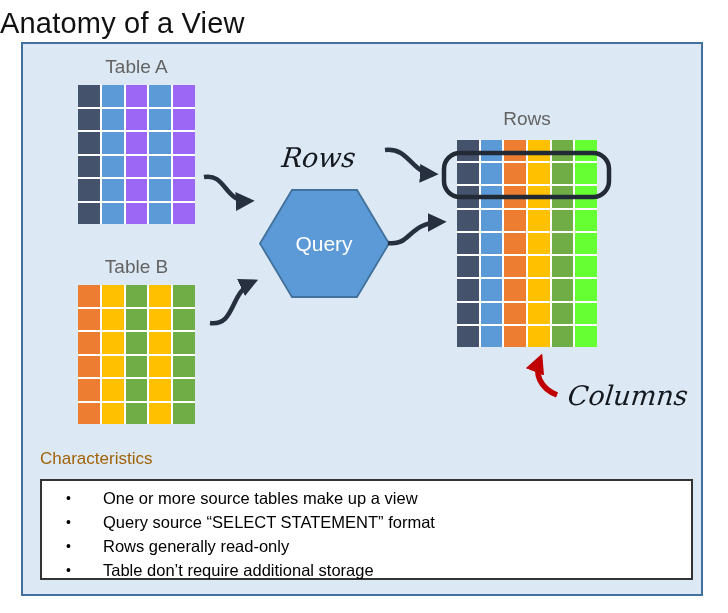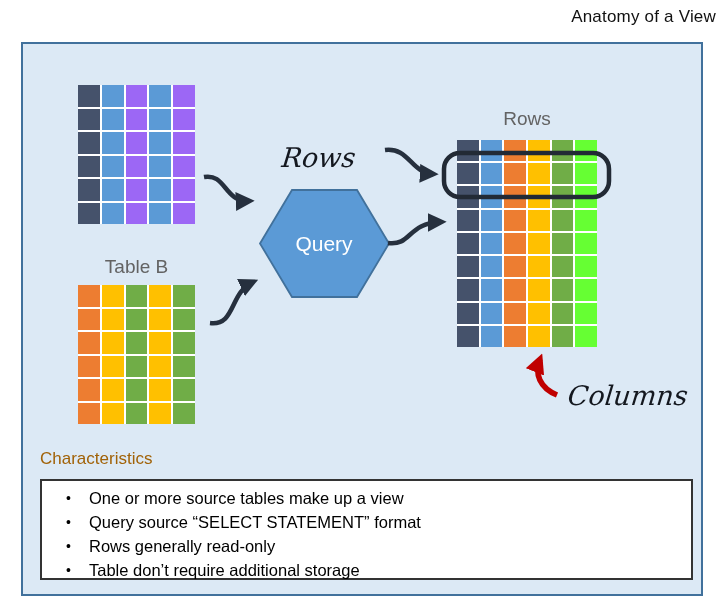--- a/index.html
+++ b/index.html
@@ -1,43 +1,44 @@
 <!DOCTYPE html>
 <html><head>
 <meta charset="utf-8">
 <style>
   html,body{margin:0;padding:0;background:#fff;}
   .page{position:relative;width:728px;height:613px;background:#ffffff;
         font-family:"Liberation Sans",sans-serif;overflow:hidden;}
-  .title{position:absolute;top:7px;left:0;width:716px;text-align:right;
-         font-size:17px;color:#111;letter-spacing:.2px;}
+  .title{position:absolute;top:7px;left:0;width:716px;text-align:left;
+         font-size:29px;color:#111;letter-spacing:.2px;}
   .board{position:absolute;left:21px;top:42px;width:682px;height:554px;
          background:#DCE9F5;border:2px solid #41719C;box-sizing:border-box;}
   .tbl-label{position:absolute;text-align:center;font-size:19px;color:#636363;line-height:1;}
   .grid{position:absolute;display:grid;gap:2px;background:#ffffff;}
   .cell{width:100%;height:100%;}
   .svg-overlay{position:absolute;left:0;top:0;width:682px;height:554px;pointer-events:none;}
   .script-label{position:absolute;font-family:"DejaVu Serif",serif;font-style:italic;
                 font-size:27px;color:#14181f;line-height:1;transform:skewX(-6deg);}
   .char-heading{position:absolute;left:17px;top:405px;font-size:17px;color:#a16207;}
   .char-box{position:absolute;left:17px;top:435px;width:653px;height:101px;background:#ffffff;
             border:2px solid #333;box-sizing:border-box;}
   .char-box ul{margin:0;padding:5px 0 0 0;list-style:none;}
-  .char-box li{position:relative;padding-left:47px;font-size:16.5px;color:#000;line-height:24px;}
+  .char-box li{position:relative;padding-left:61px;font-size:16.5px;color:#000;line-height:24px;}
   .char-box li::before{content:"\2022";position:absolute;left:24px;top:0;font-size:14px;}
   text{font-family:"Liberation Sans",sans-serif;}
 </style>
 </head>
 <body>
 
 <div class="page">
   <div class="title">Anatomy of a View</div>
 
   <div class="board">
 
+    <div class="tbl-label" style="left:55px;top:13px;width:117px;">Table A</div>
     <div class="grid" style="left: 55px; top: 41px; width: 117px; height: 139px; grid-template-columns: repeat(5, 1fr); grid-template-rows: repeat(6, 1fr);">
         <div class="cell" style="background: rgb(69, 82, 107);"></div>
         <div class="cell" style="background: rgb(91, 154, 214);"></div>
         <div class="cell" style="background: rgb(156, 103, 245);"></div>
         <div class="cell" style="background: rgb(91, 154, 214);"></div>
         <div class="cell" style="background: rgb(156, 103, 245);"></div>
         <div class="cell" style="background: rgb(69, 82, 107);"></div>
         <div class="cell" style="background: rgb(91, 154, 214);"></div>
         <div class="cell" style="background: rgb(156, 103, 245);"></div>
         <div class="cell" style="background: rgb(91, 154, 214);"></div>

